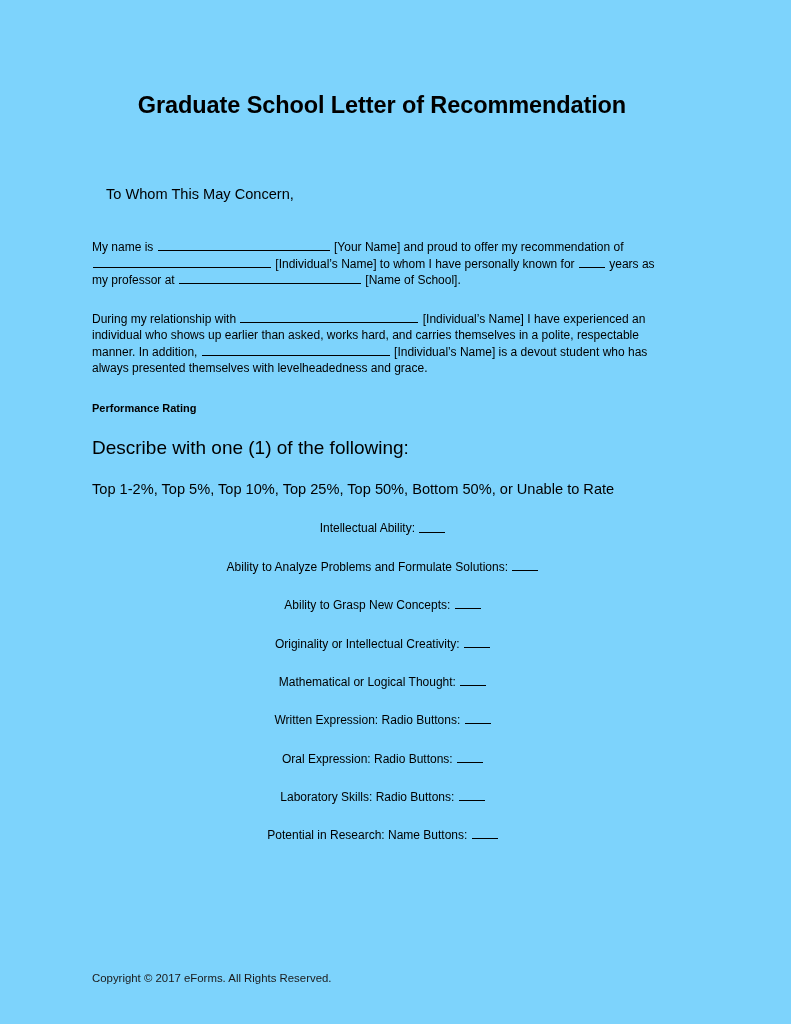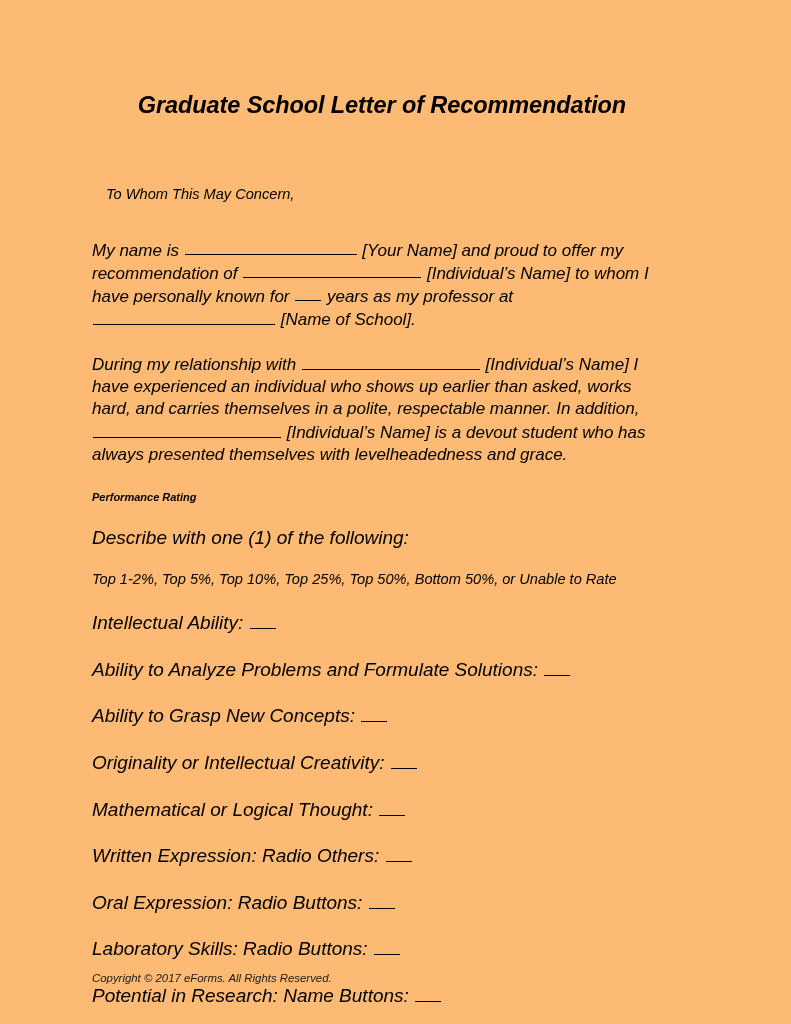--- a/index.html
+++ b/index.html
@@ -11,24 +11,23 @@
     width: 791px;
     height: 1024px;
     font-family: "Liberation Sans", sans-serif;
     color: #000000;
     -webkit-font-smoothing: antialiased;
   }
   .page {
     position: relative;
     width: 791px;
     height: 1024px;
-    background: #fdba74;
+    background: #7dd3fc;
     box-sizing: border-box;
     overflow: hidden;
-    font-style: italic;
   }
   .doc-title {
     position: absolute;
     left: 92px;
     top: 76px;
     width: 580px;
     text-align: center;
     font-size: 23.5px;
     font-weight: bold;
     letter-spacing: -0.1px;
@@ -40,21 +39,21 @@
     left: 92px;
     top: 185px;
     width: 582px;
   }
   .salutation {
     font-size: 14.6px;
     line-height: 1.35;
     margin: 0 0 34px 14px;
   }
   .para {
-    font-size: 17px;
+    font-size: 12px;
     line-height: 1.32;
     margin: 0 8px 19px 0;
     text-align: left;
   }
   .para.p1 { margin-bottom: 22px; }
   .para.p2 { margin-bottom: 24px; }
   .section-heading {
     font-size: 11px;
     font-weight: bold;
     line-height: 1.32;
@@ -69,24 +68,25 @@
     font-size: 14.6px;
     line-height: 1.32;
     margin: 0 0 21px 0;
   }
   .rating-list {
     list-style: none;
     margin: 0;
     padding: 0;
   }
   .rating-item {
-    font-size: 19px;
+    font-size: 12px;
     line-height: 1.32;
     margin: 0 0 21.5px 0;
     white-space: nowrap;
+    text-align: center;
   }
   .blank {
     display: inline-block;
     border-bottom: 1px solid #000000;
     vertical-align: baseline;
     height: 0.92em;
     margin: 0 1px;
   }
   .blank-name   { width: 172px; }
   .blank-indiv  { width: 178px; }
@@ -125,21 +125,21 @@
     <p class="lead-line">Describe with one (1) of the following:</p>
 
     <p class="scale-line">Top 1-2%, Top 5%, Top 10%, Top 25%, Top 50%, Bottom 50%, or Unable to Rate</p>
 
     <ul class="rating-list">
       <li class="rating-item"><span>Intellectual Ability:</span> <span class="blank blank-short"></span></li>
       <li class="rating-item"><span>Ability to Analyze Problems and Formulate Solutions:</span> <span class="blank blank-short"></span></li>
       <li class="rating-item"><span>Ability to Grasp New Concepts:</span> <span class="blank blank-short"></span></li>
       <li class="rating-item"><span>Originality or Intellectual Creativity:</span> <span class="blank blank-short"></span></li>
       <li class="rating-item"><span>Mathematical or Logical Thought:</span> <span class="blank blank-short"></span></li>
-      <li class="rating-item"><span>Written Expression: Radio Others:</span> <span class="blank blank-short"></span></li>
+      <li class="rating-item"><span>Written Expression: Radio Buttons:</span> <span class="blank blank-short"></span></li>
       <li class="rating-item"><span>Oral Expression: Radio Buttons:</span> <span class="blank blank-short"></span></li>
       <li class="rating-item"><span>Laboratory Skills: Radio Buttons:</span> <span class="blank blank-short"></span></li>
       <li class="rating-item"><span>Potential in Research: Name Buttons:</span> <span class="blank blank-short"></span></li>
     </ul>
 
   </div>
 
   <div class="footer-note">Copyright © 2017 eForms. All Rights Reserved.</div>
 
 </div>

